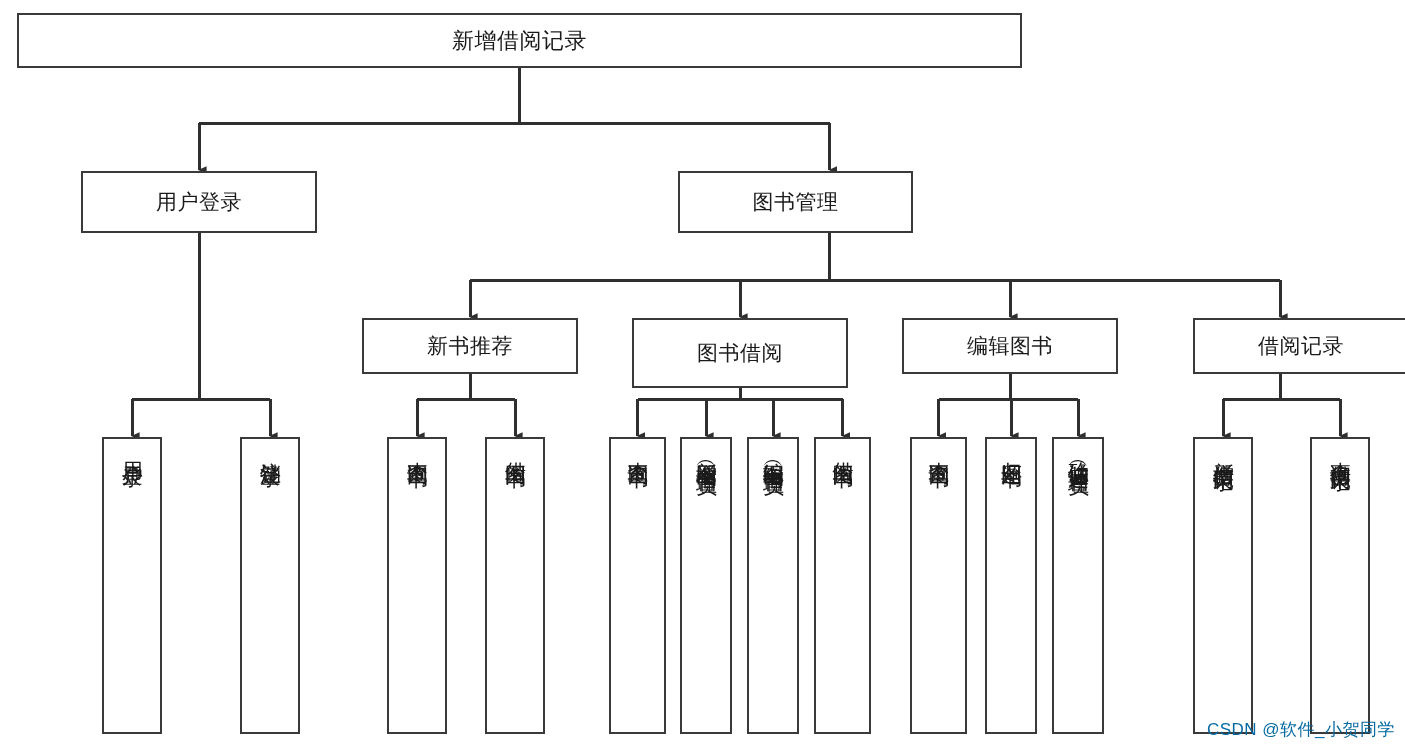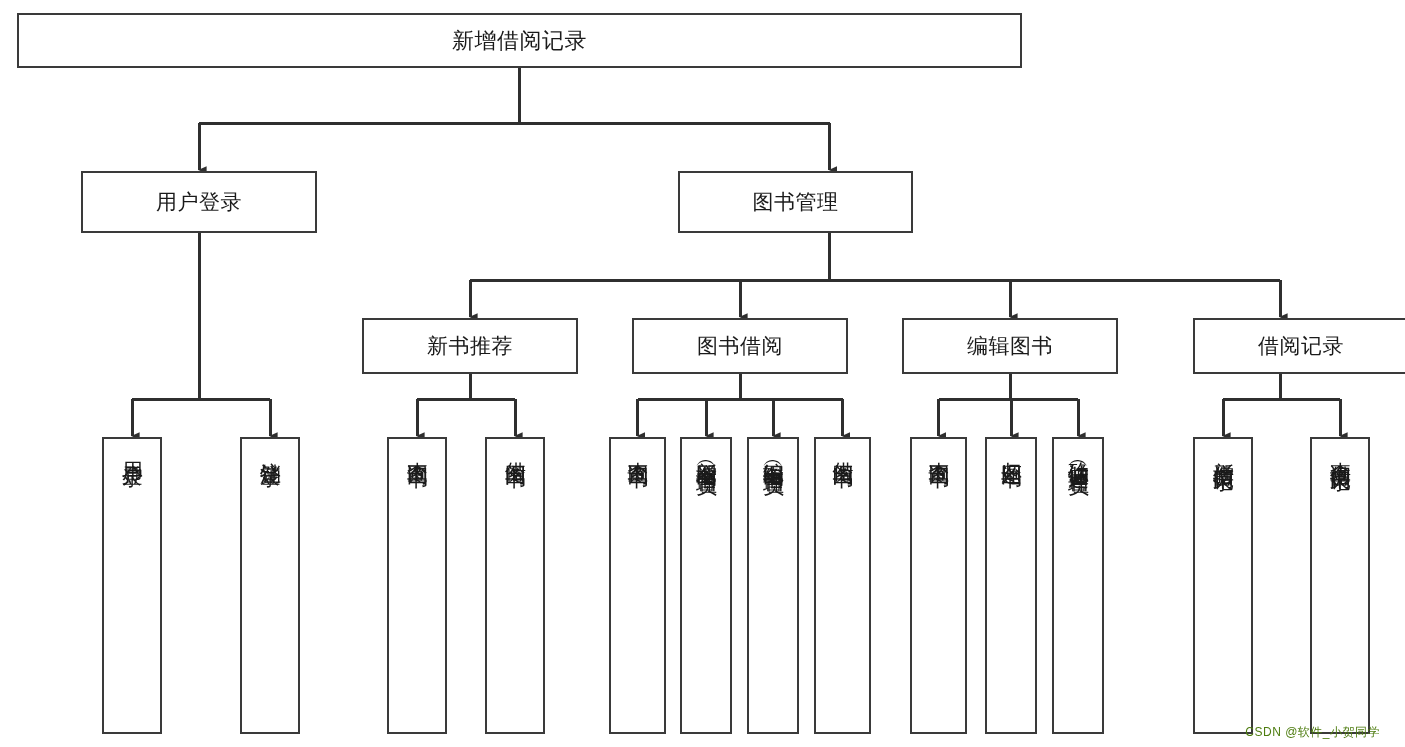--- a/index.html
+++ b/index.html
@@ -52,24 +52,24 @@
   .node-vertical .node-label {
     writing-mode: vertical-rl;
     text-orientation: upright;
     font-size: 21px;
     letter-spacing: 2px;
     margin: 0 auto;
   }
   .node-root .node-label { font-size: 22px; }
   .watermark {
     position: absolute;
-    right: 25px;
+    right: 10px;
     bottom: 6px;
-    font-size: 12px;
-    color: #4d7c0f;
+    font-size: 17px;
+    color: #0369a1;
     letter-spacing: 0.5px;
     white-space: nowrap;
     user-select: none;
   }
 </style>
 </head>
 <body>
 
 <div id="diagram-root">
 
@@ -122,21 +122,21 @@
       </div>
       <div class="node-box node-horizontal" style="left: 81px; top: 171px; width: 236px; height: 62px;">
         <span class="node-label">用户登录</span>
       </div>
       <div class="node-box node-horizontal" style="left: 678px; top: 171px; width: 235px; height: 62px;">
         <span class="node-label">图书管理</span>
       </div>
       <div class="node-box node-horizontal" style="left: 362px; top: 318px; width: 216px; height: 56px;">
         <span class="node-label">新书推荐</span>
       </div>
-      <div class="node-box node-horizontal" style="left: 632px; top: 318px; width: 216px; height: 56px;">
+      <div class="node-box node-horizontal" style="left: 632px; top: 318px; width: 216px; height: 70px;">
         <span class="node-label">图书借阅</span>
       </div>
       <div class="node-box node-horizontal" style="left: 902px; top: 318px; width: 216px; height: 56px;">
         <span class="node-label">编辑图书</span>
       </div>
       <div class="node-box node-horizontal" style="left: 1193px; top: 318px; width: 216px; height: 56px;">
         <span class="node-label">借阅记录</span>
       </div>
       <div class="node-box node-vertical" style="left: 102px; top: 437px; width: 60px; height: 297px;">
         <span class="node-label">用户登录</span>

